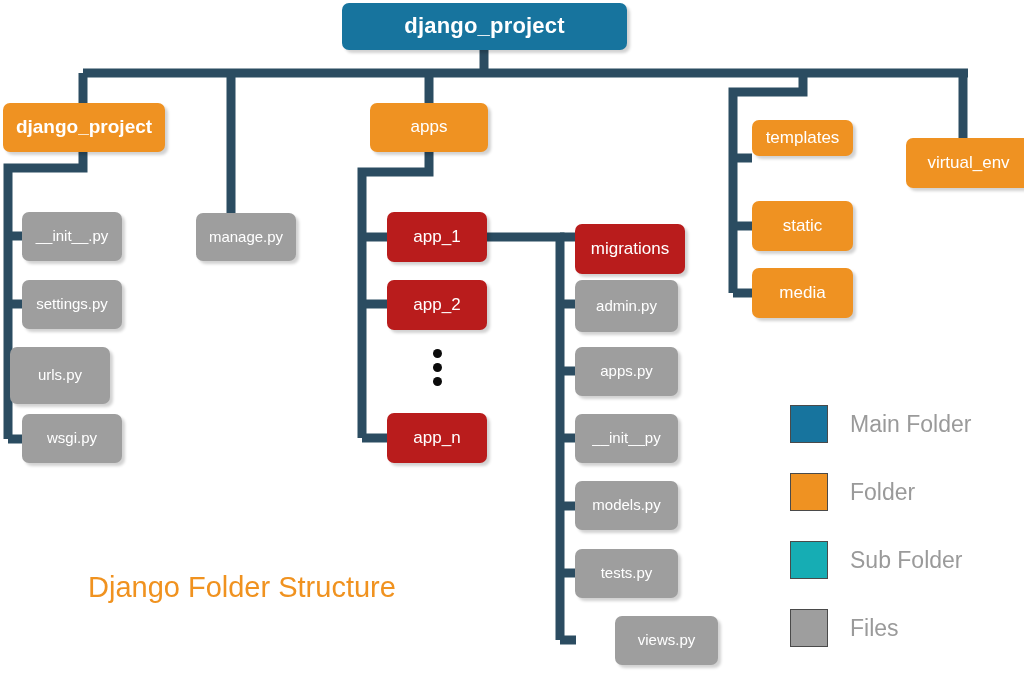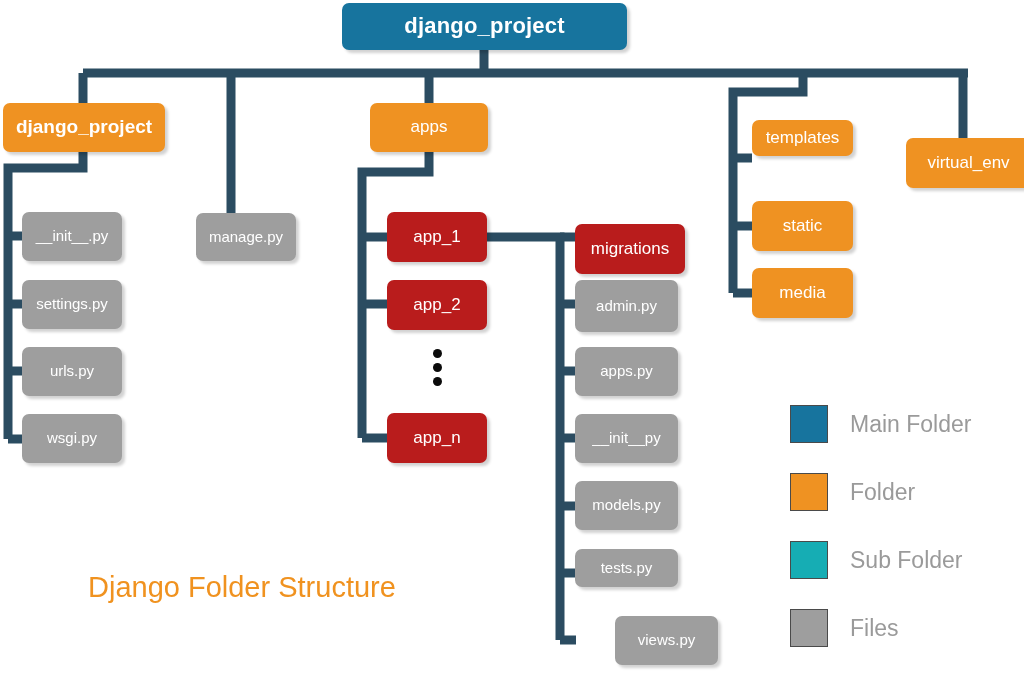--- a/index.html
+++ b/index.html
@@ -189,21 +189,21 @@
   <div class="node folder" style="left:906px; top:138px; width:125px; height:50px;">
     <span>virtual_env</span>
   </div>
 
   <div class="node file" style="left:22px; top:212px; width:100px; height:49px;">
     <span>__init__.py</span>
   </div>
   <div class="node file" style="left:22px; top:280px; width:100px; height:49px;">
     <span>settings.py</span>
   </div>
-  <div class="node file" style="left:22px; top:347px; width:100px; height:49px;">
+  <div class="node file" style="left:10px; top:347px; width:100px; height:57px;">
     <span>urls.py</span>
   </div>
   <div class="node file" style="left:22px; top:414px; width:100px; height:49px;">
     <span>wsgi.py</span>
   </div>
 
   <div class="node subfolder" style="left:387px; top:212px; width:100px; height:50px;">
     <span>app_1</span>
   </div>
   <div class="node subfolder" style="left:387px; top:280px; width:100px; height:50px;">
@@ -228,21 +228,21 @@
   </div>
   <div class="node file" style="left:575px; top:347px; width:103px; height:49px;">
     <span>apps.py</span>
   </div>
   <div class="node file" style="left:575px; top:414px; width:103px; height:49px;">
     <span>__init__py</span>
   </div>
   <div class="node file" style="left:575px; top:481px; width:103px; height:49px;">
     <span>models.py</span>
   </div>
-  <div class="node file" style="left:575px; top:549px; width:103px; height:38px;">
+  <div class="node file" style="left:575px; top:549px; width:103px; height:49px;">
     <span>tests.py</span>
   </div>
   <div class="node file" style="left:575px; top:616px; width:103px; height:49px;margin-left:40px;">
     <span>views.py</span>
   </div>
 
   <div id="title">Django Folder Structure</div>
 
   <div id="legend">
     <div class="legend-row">

